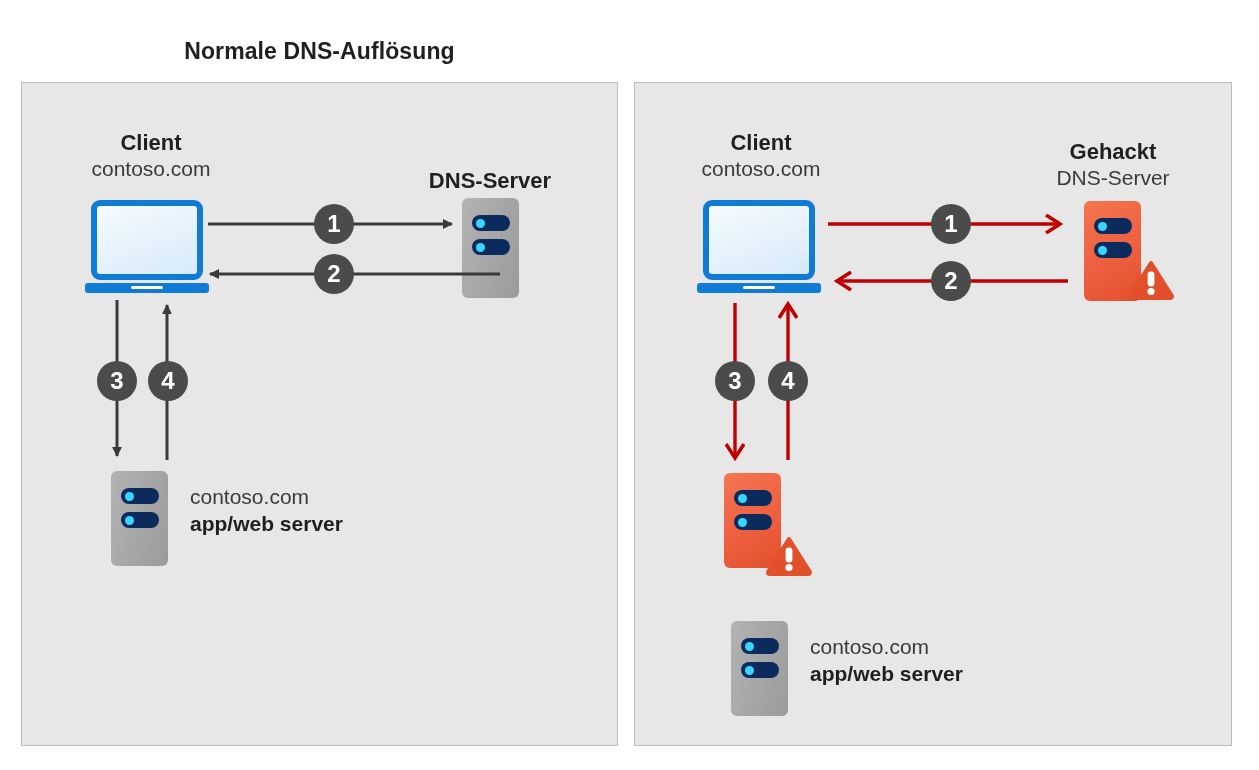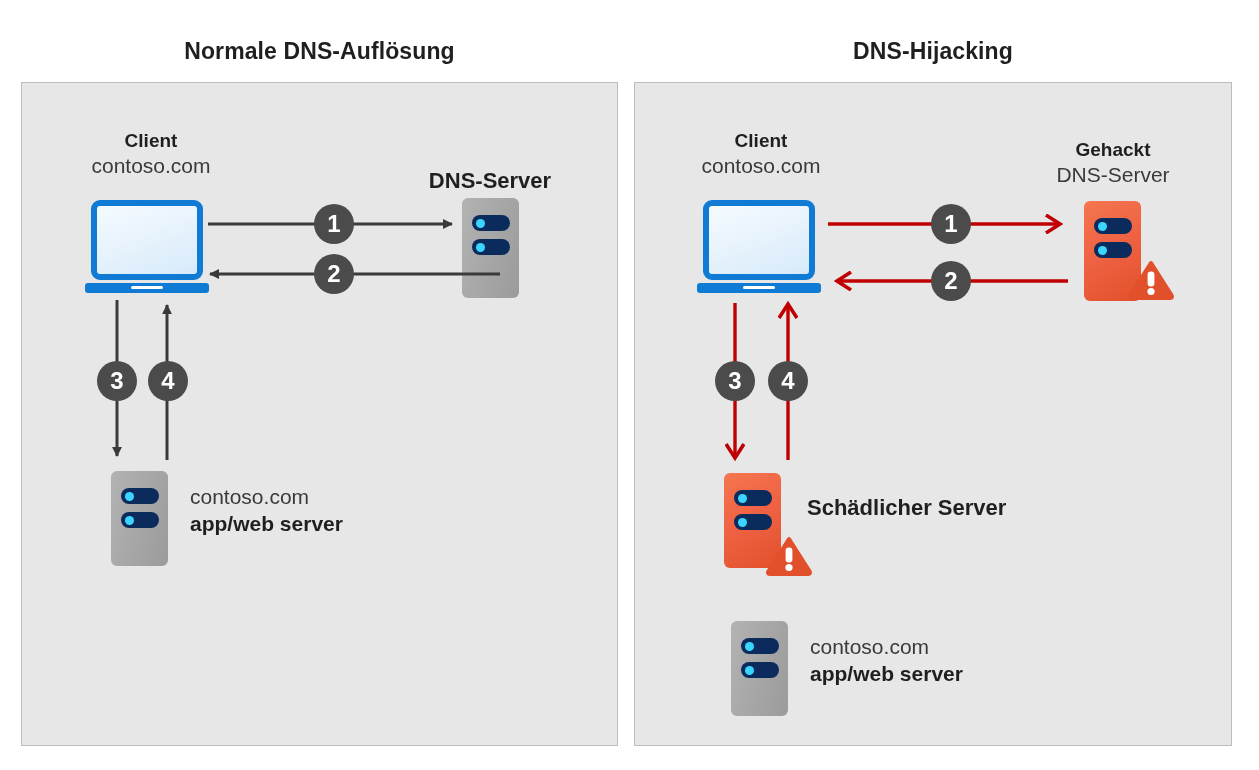--- a/index.html
+++ b/index.html
@@ -48,21 +48,21 @@
   
   .lbl {
     position: absolute;
     white-space: nowrap;
     line-height: 1.18;
   }
   .lbl-bold   { font-weight: bold; font-size: 22px; color: #1f1f1f; }
   .lbl-center { text-align: center; transform: translateX(-50%); }
 
   .stack { position: absolute; text-align: center; transform: translateX(-50%); white-space: nowrap; }
-  .stack .l1 { font-weight: bold; font-size: 19px; color: #1f1f1f; line-height: 1.2; }
+  .stack .l1 { font-weight: bold; font-size: 22px; color: #1f1f1f; line-height: 1.2; }
   .stack .l2 { font-weight: normal; font-size: 21px; color: #3a3a3a; line-height: 1.25; }
 
   .srv-label { position: absolute; white-space: nowrap; }
   .srv-label .l1 { font-size: 21px; font-weight: normal; color: #3a3a3a; line-height: 1.3; }
   .srv-label .l2 { font-size: 21px; font-weight: bold; color: #1f1f1f; line-height: 1.3; }
 
   
   .laptop { position: absolute; }
   .laptop .lid {
     position: absolute;
@@ -138,21 +138,20 @@
     text-align: center;
     transform: translate(-50%, -50%);
   }
 </style>
 </head>
 <body>
 
 <div class="stage">
 
   <div class="panel-title" id="title-normal">Normale DNS-Auflösung</div>
-  <div class="panel-title" id="title-hijack">DNS-Hijacking</div>
 
   <div class="panel" id="panel-normal">
 
     <div class="stack" style="left:129px; top:47px;">
       <div class="l1">Client</div>
       <div class="l2">contoso.com</div>
     </div>
 
     <div class="laptop" style="left:63px; top:117px; width:124px; height:95px;">
       <div class="lid"></div>
@@ -225,21 +224,20 @@
       <div class="dot" style="left:14px; top:45px; width:9px; height:9px;"></div>
     </div>
     <div class="warn" style="left:130px; top:452px;">
       <svg width="48" height="42" viewBox="0 0 48 42">
         <path d="M22.1 3.2 L1.6 35.6 c-1.6 2.6 0.2 5.4 3.0 5.4 H43.4 c2.8 0 4.6 -2.8 3.0 -5.4 L25.9 3.2 c-0.9 -1.5 -2.9 -1.5 -3.8 0 Z" fill="#e2502b"></path>
         <rect x="20.6" y="12.5" width="6.8" height="15" rx="3.2" fill="#ffffff"></rect>
         <circle cx="24" cy="32.5" r="3.6" fill="#ffffff"></circle>
       </svg>
     </div>
 
-    <div class="lbl lbl-bold" style="left:172px; top:412px;">Schädlicher Server</div>
 
     <div class="server gray" style="left:96px; top:538px; width:57px; height:95px;">
       <div class="body"></div>
       <div class="bar" style="left:10px; top:17px; width:38px; height:16px;"></div>
       <div class="dot" style="left:14px; top:21px; width:9px; height:9px;"></div>
       <div class="bar" style="left:10px; top:41px; width:38px; height:16px;"></div>
       <div class="dot" style="left:14px; top:45px; width:9px; height:9px;"></div>
     </div>
 
     <div class="srv-label" style="left:175px; top:550px;">

